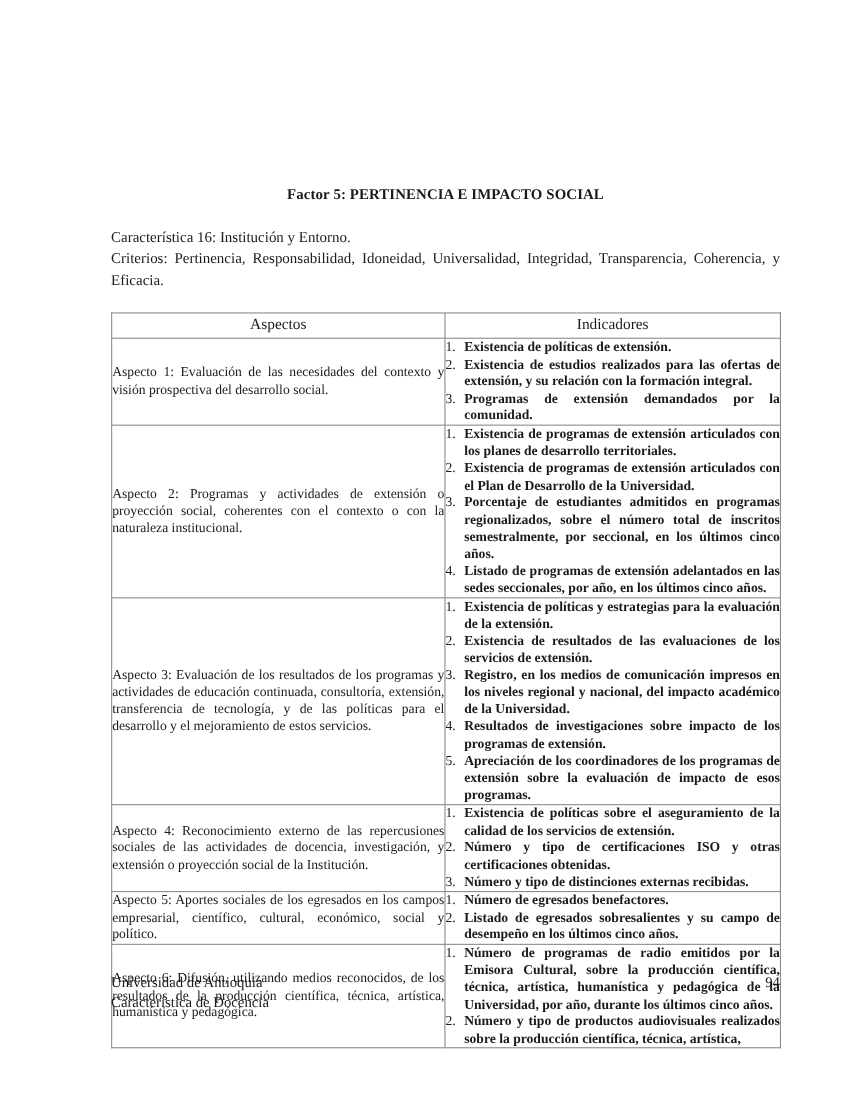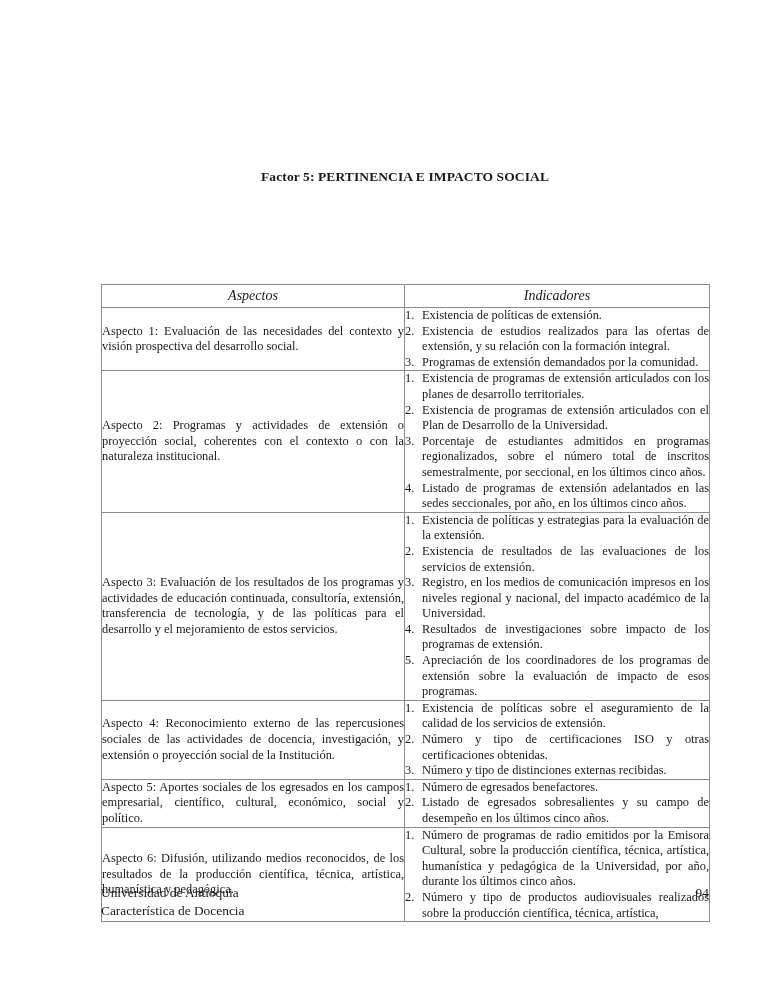--- a/index.html
+++ b/index.html
@@ -87,21 +87,20 @@
     border: 1px solid #8c8c8c;
     vertical-align: middle;
     padding: 0;
   }
   table.aspect-table thead th {
     text-align: center;
     font-weight: normal;
     font-size: 14px;
     padding: 2px 0 3px 0;
     line-height: 17px;
-    font-style: italic;
   }
 
   td.aspect-cell {
     padding: 4px 7px 4px 7px;
   }
   td.aspect-cell .atext {
     text-align: justify;
     text-justify: inter-word;
     line-height: 15.6px;
     hyphens: none;
@@ -129,20 +128,21 @@
   }
   ol.ind-list li .num {
     position: absolute;
     left: 0;
     top: 0;
     width: 14px;
     text-align: left;
   }
   ol.ind-list li .itxt {
     display: block;
+    font-weight: bold;
   }
   
   td.ind-cell.clipped {
     overflow: hidden;
   }
 
   
   .footer {
     position: absolute;
     left: 0;
@@ -168,20 +168,22 @@
 </style>
 </head>
 <body>
 
 <div class="page">
   <div class="content">
 
     <h1 class="doc-title">Factor 5: PERTINENCIA E IMPACTO SOCIAL</h1>
 
     <div class="intro">
+      <p>Característica 16: Institución y Entorno.</p>
+      <p class="justified">Criterios: Pertinencia, Responsabilidad, Idoneidad, Universalidad, Integridad, Transparencia, Coherencia, y Eficacia.</p>
     </div>
 
     <div class="tbl-wrap">
       <table class="aspect-table">
         <colgroup>
           <col class="c1">
           <col class="c2">
         </colgroup>
         <thead>
           <tr>

